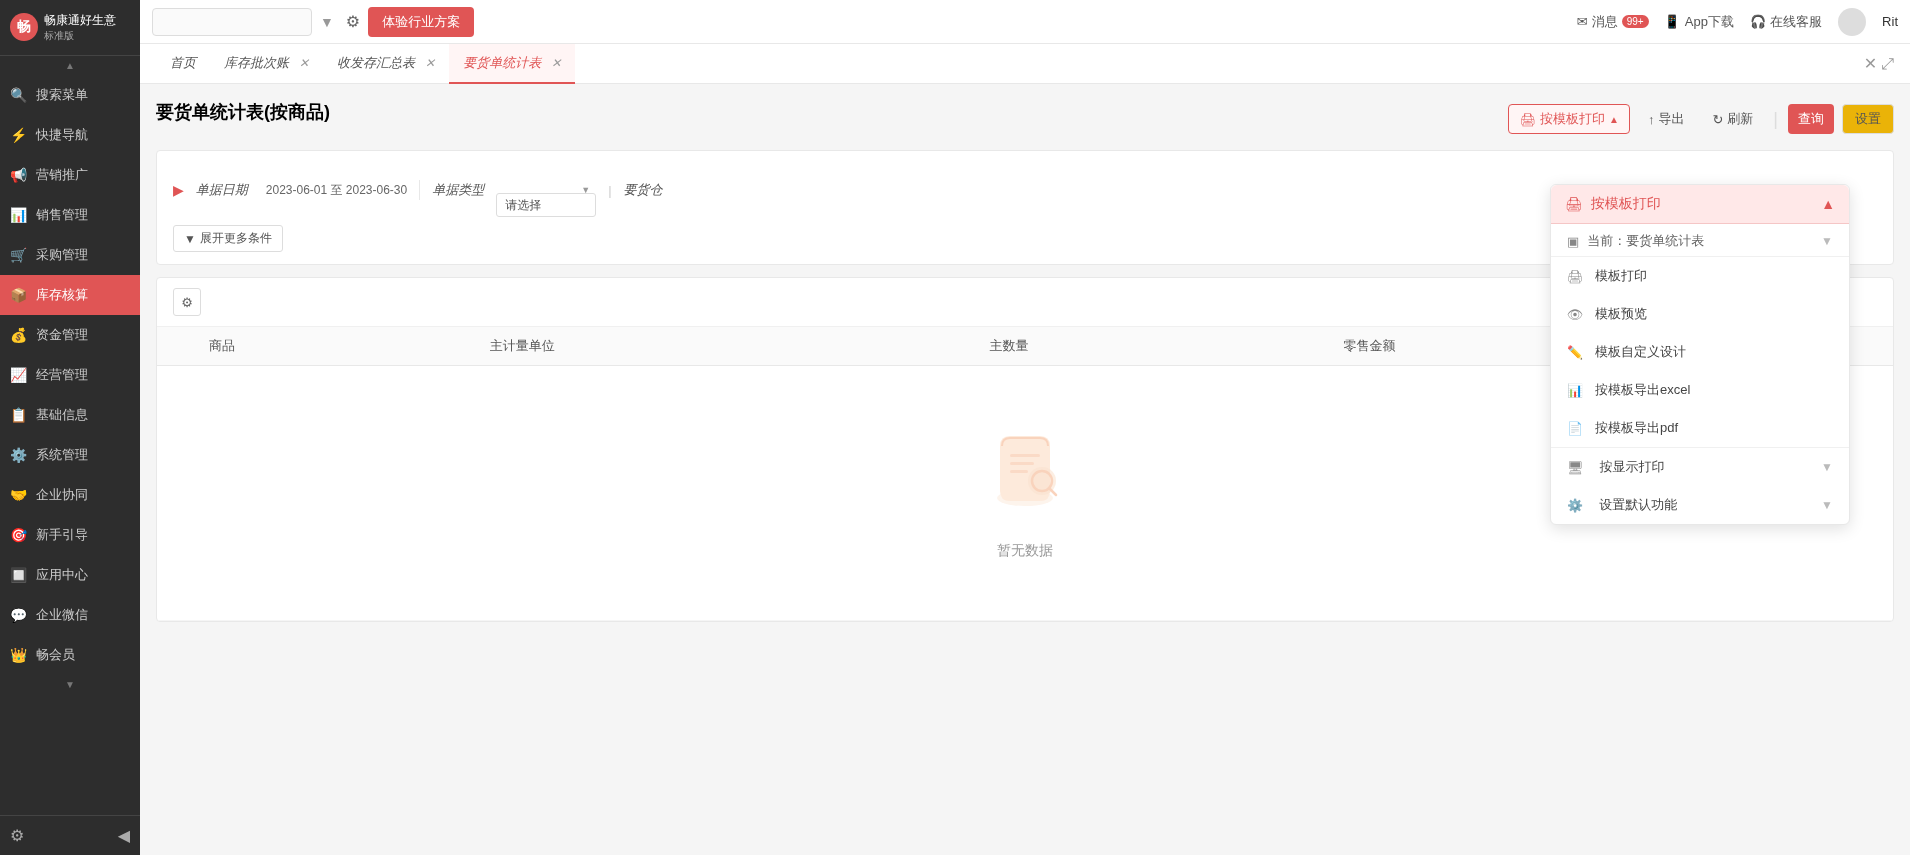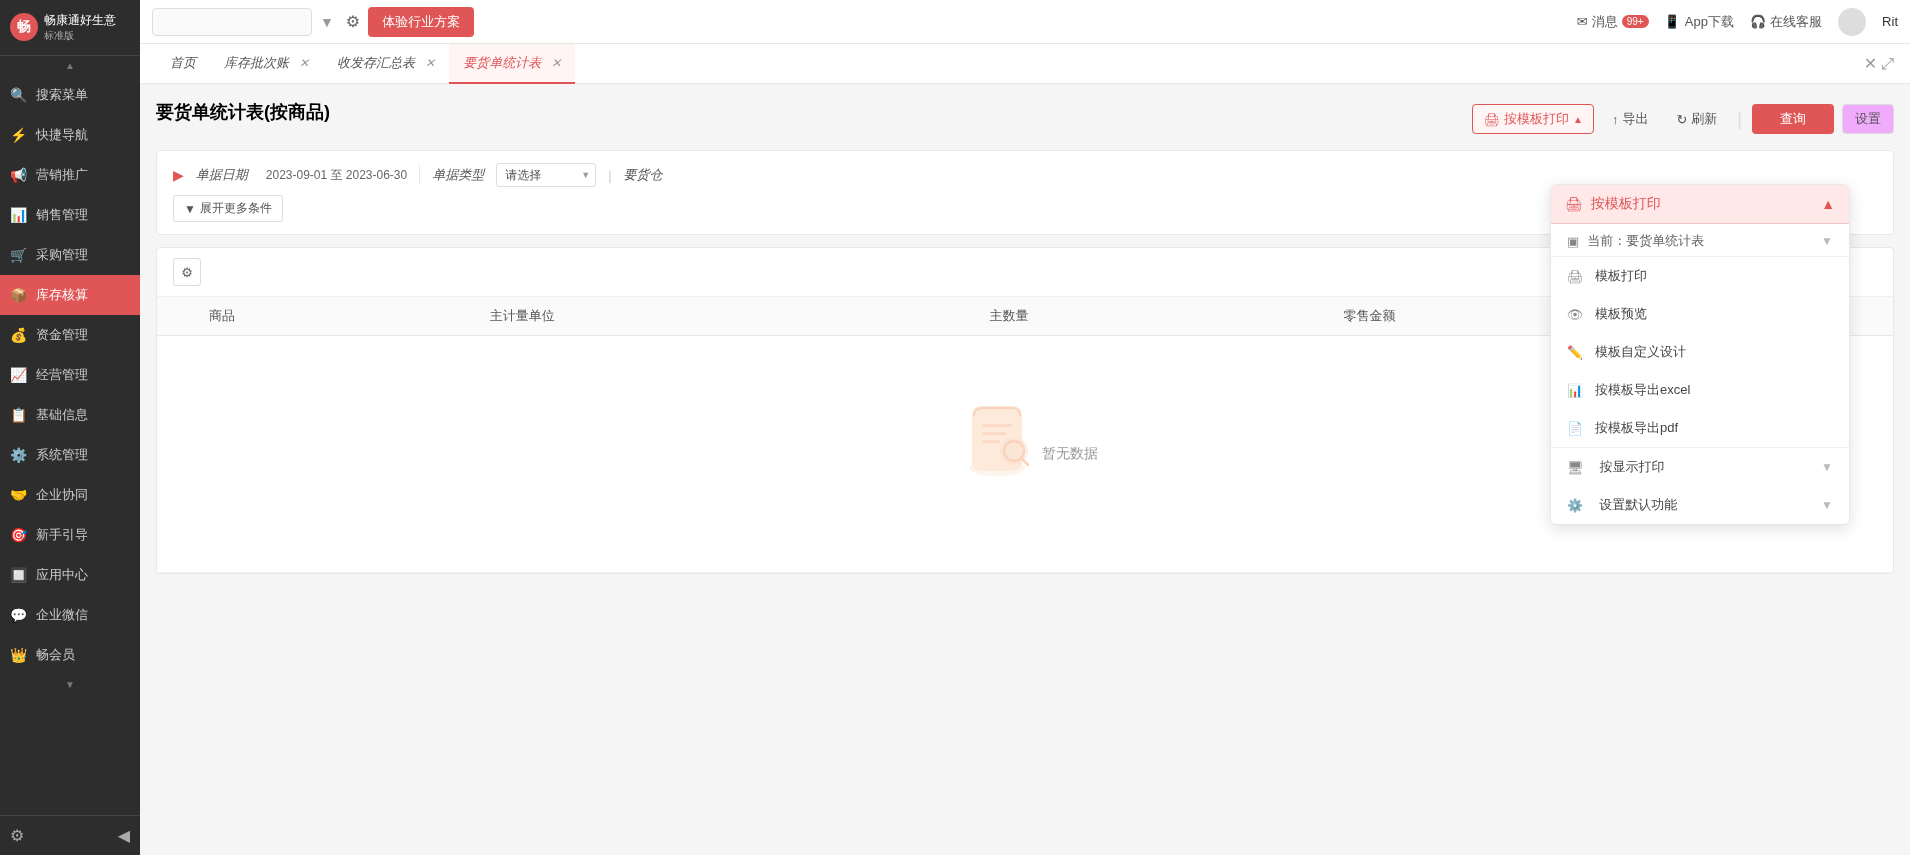--- a/index.html
+++ b/index.html
@@ -48,55 +48,55 @@
 
     
     .filter-bar { background: #fff; border-radius: 4px; padding: 12px 16px; margin-bottom: 12px; border: 1px solid #e8e8e8; }
     .filter-row { display: flex; align-items: center; gap: 12px; flex-wrap: wrap; }
     .filter-label { color: #555; font-size: 13px; white-space: nowrap; font-style: italic; }
     .date-btns { display: flex; align-items: center; gap: 4px; }
     .date-btn { padding: 3px 8px; border-radius: 3px; font-size: 12px; cursor: pointer; border: 1px solid #ddd; background: #fff; color: #555; }
     .date-btn.active { background: #e05555; color: #fff; border-color: #e05555; }
     .date-range { font-size: 12px; color: #666; margin-left: 6px; }
     .filter-divider { width: 1px; height: 20px; background: #e8e8e8; }
-    .filter-select { border: 1px solid #ddd; border-radius: 3px; padding: 4px 24px 4px 8px; font-size: 12px; color: #555; background: #fff; cursor: pointer; min-width: 100px; appearance: none; position: relative; }
+    .filter-select { border: 1px solid #ddd; border-radius: 3px; padding: 4px 24px 4px 8px; font-size: 12px; color: #555; background: #fff; cursor: pointer; min-width: 100px; appearance: none; position: relative; margin-top: 30px; }
     .select-wrapper { position: relative; display: inline-flex; align-items: center; }
     .select-wrapper::after { content: '▼'; position: absolute; right: 6px; font-size: 9px; color: #999; pointer-events: none; }
     .expand-btn { background: #fff; border: 1px solid #ddd; border-radius: 3px; padding: 4px 10px; font-size: 12px; color: #555; cursor: pointer; display: flex; align-items: center; gap: 4px; }
 
     
     .data-area { background: #fff; border-radius: 4px; border: 1px solid #e8e8e8; overflow: hidden; }
     .table-toolbar { display: flex; align-items: center; padding: 10px 16px; border-bottom: 1px solid #f0f0f0; gap: 8px; }
     .table-toolbar-icon { width: 28px; height: 28px; border: 1px solid #ddd; border-radius: 3px; display: flex; align-items: center; justify-content: center; cursor: pointer; color: #666; }
     table { width: 100%; border-collapse: collapse; }
     th { background: #fafafa; padding: 10px 12px; text-align: left; font-size: 13px; color: #555; font-weight: 500; border-bottom: 1px solid #e8e8e8; white-space: nowrap; }
     td { padding: 10px 12px; font-size: 13px; color: #333; border-bottom: 1px solid #f5f5f5; }
-    .empty-state { display: flex; align-items: center; justify-content: center; padding: 60px 20px; }
+    .empty-state { display: flex; flex-direction: column; align-items: center; justify-content: center; padding: 60px 20px; }
     .empty-img { font-size: 60px; margin-bottom: 12px; opacity: 0.5; }
     .empty-text { color: #999; font-size: 14px; }
 
     
     .print-dropdown { position: absolute; top: 100px; right: 60px; background: #fff; border: 1px solid #e8e8e8; border-radius: 6px; box-shadow: 0 4px 16px rgba(0,0,0,0.12); width: 300px; z-index: 100; }
     .print-dropdown-header { background: #ffe8e8; padding: 10px 14px; display: flex; align-items: center; justify-content: space-between; border-radius: 6px 6px 0 0; border-bottom: 1px solid #f5c6c6; }
     .print-dropdown-title { display: flex; align-items: center; gap: 8px; font-size: 14px; color: #e05555; font-weight: 500; }
     .print-dropdown-close { color: #e05555; cursor: pointer; font-size: 14px; }
     .print-dropdown-item { padding: 10px 16px 10px 36px; font-size: 13px; color: #444; cursor: pointer; display: flex; align-items: center; justify-content: space-between; }
     .print-dropdown-item-inner { display: flex; align-items: center; gap: 8px; }
     .print-dropdown-item .item-icon { width: 16px; height: 16px; display: flex; align-items: center; justify-content: center; color: #888; font-size: 13px; margin-left: -20px; margin-right: 4px; }
     .print-dropdown-section { border-top: 1px solid #f0f0f0; }
     .print-dropdown-section-item { padding: 10px 16px; font-size: 13px; color: #444; cursor: pointer; display: flex; align-items: center; justify-content: space-between; }
     .section-icon { color: #888; font-size: 13px; margin-right: 8px; }
     .arrow-right { color: #bbb; font-size: 12px; }
 
     
     .page-header { display: flex; align-items: center; justify-content: space-between; margin-bottom: 12px; }
     .page-header-actions { display: flex; align-items: center; gap: 8px; }
     .action-btn { border: none; background: none; padding: 5px 10px; font-size: 13px; cursor: pointer; display: flex; align-items: center; gap: 4px; color: #555; }
-    .action-btn-primary { background: #e05555; color: white; border-radius: 4px; padding: 6px 28px; font-size: 13px; cursor: pointer; border: none; }
-    .action-btn-secondary { background: #f0abfc; color: #555; border: 1px solid #ddd; border-radius: 4px; padding: 5px 12px; font-size: 13px; cursor: pointer; }
+    .action-btn-primary { background: #e05555; color: white; border-radius: 4px; padding: 6px 10px; font-size: 13px; cursor: pointer; border: none; }
+    .action-btn-secondary { background: #eab308; color: #555; border: 1px solid #ddd; border-radius: 4px; padding: 5px 12px; font-size: 13px; cursor: pointer; }
     .expand-arrow { color: #e05555; cursor: pointer; font-size: 14px; }
   </style>
 </head>
 <body>
 
 <nav class="sidebar">
   <div class="sidebar-logo">
     <div class="sidebar-logo-icon">
       <span>畅</span>
     </div>
@@ -254,21 +254,21 @@
           <button class="action-btn-secondary">设置</button>
         </div>
       </div>
 
       <div class="filter-bar">
         <div class="filter-row">
 
           <span class="expand-arrow">▶</span>
 
           <span class="filter-label">单据日期</span>
-          <span class="date-range">2023-09-01 至 2023-06-30</span>
+          <span class="date-range">2023-06-01 至 2023-06-30</span>
 
           <div class="filter-divider"></div>
 
           <span class="filter-label">单据类型</span>
           <div class="select-wrapper">
             <select class="filter-select">
               <option value="">请选择</option>
               <option value="all">全部</option>
               <option value="order">要货单</option>
               <option value="purchase">采购订单</option>

